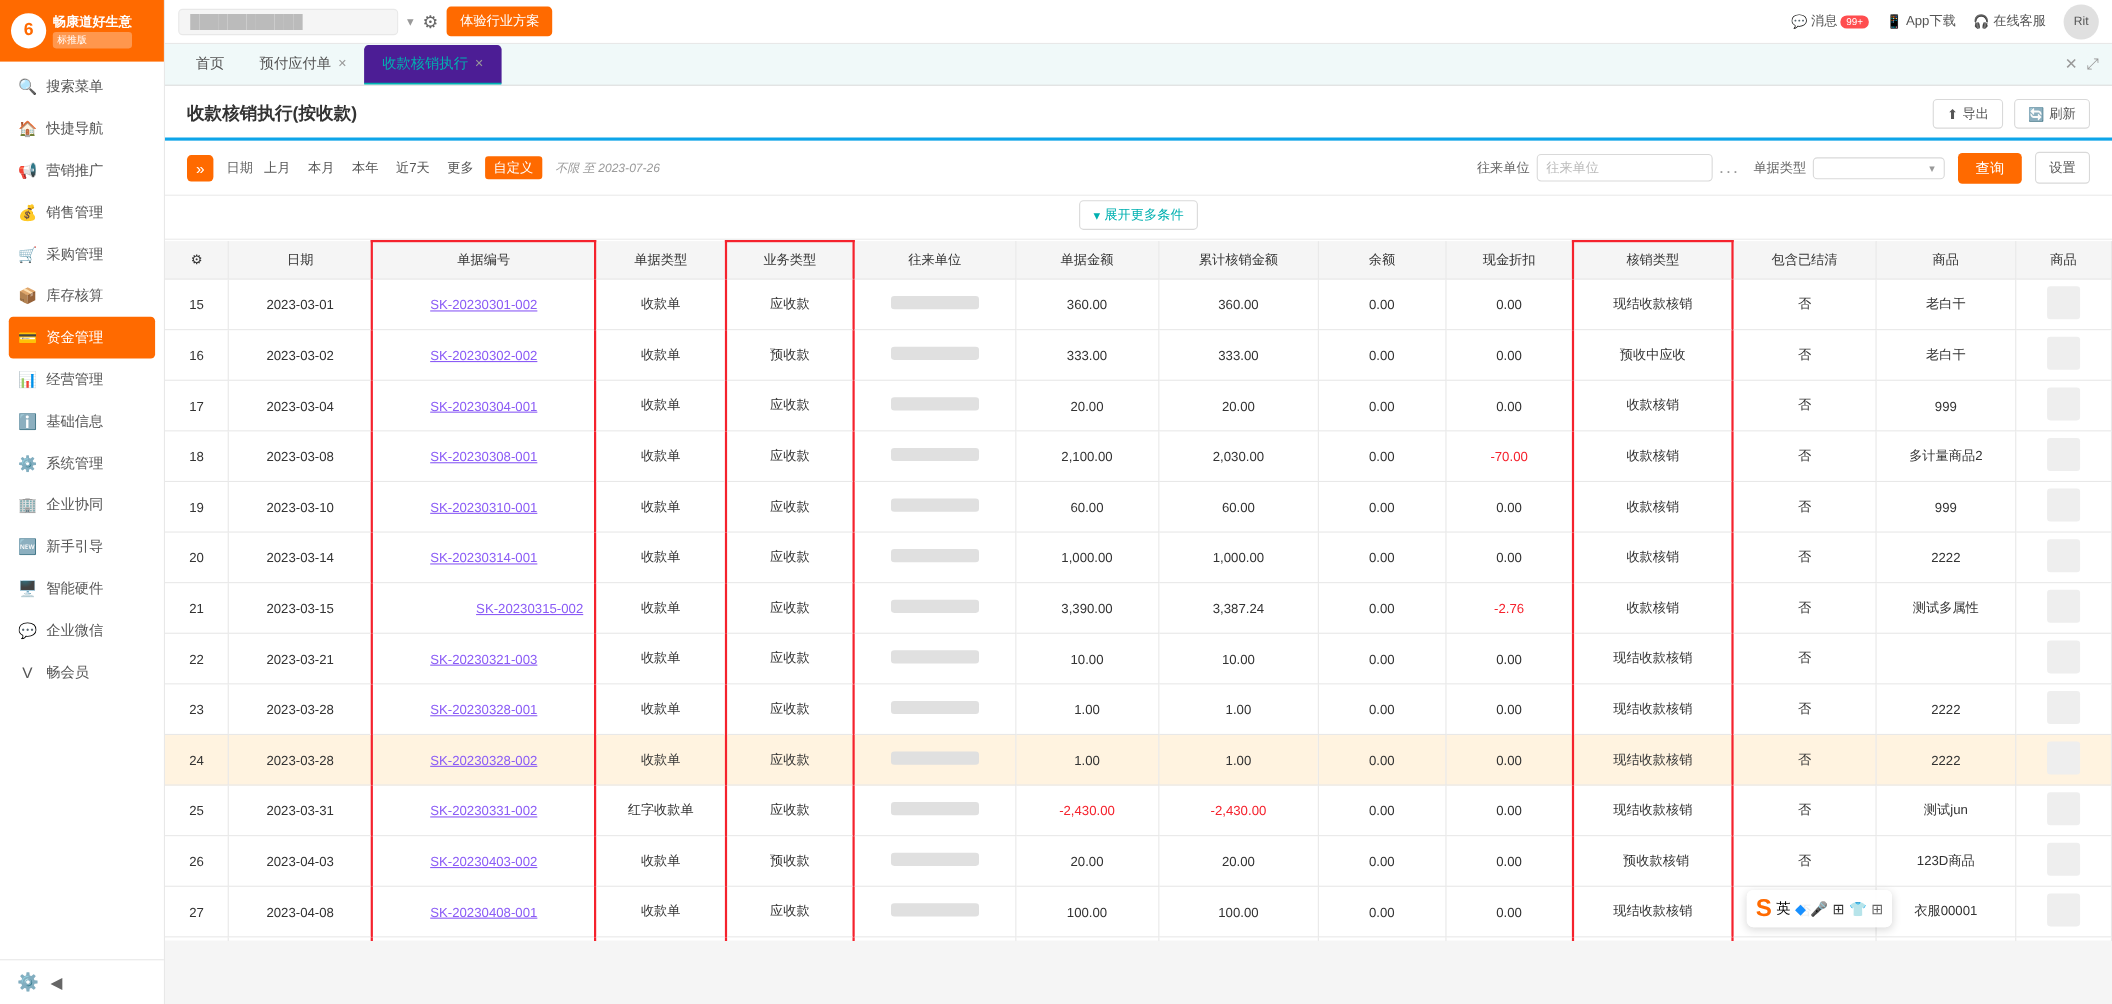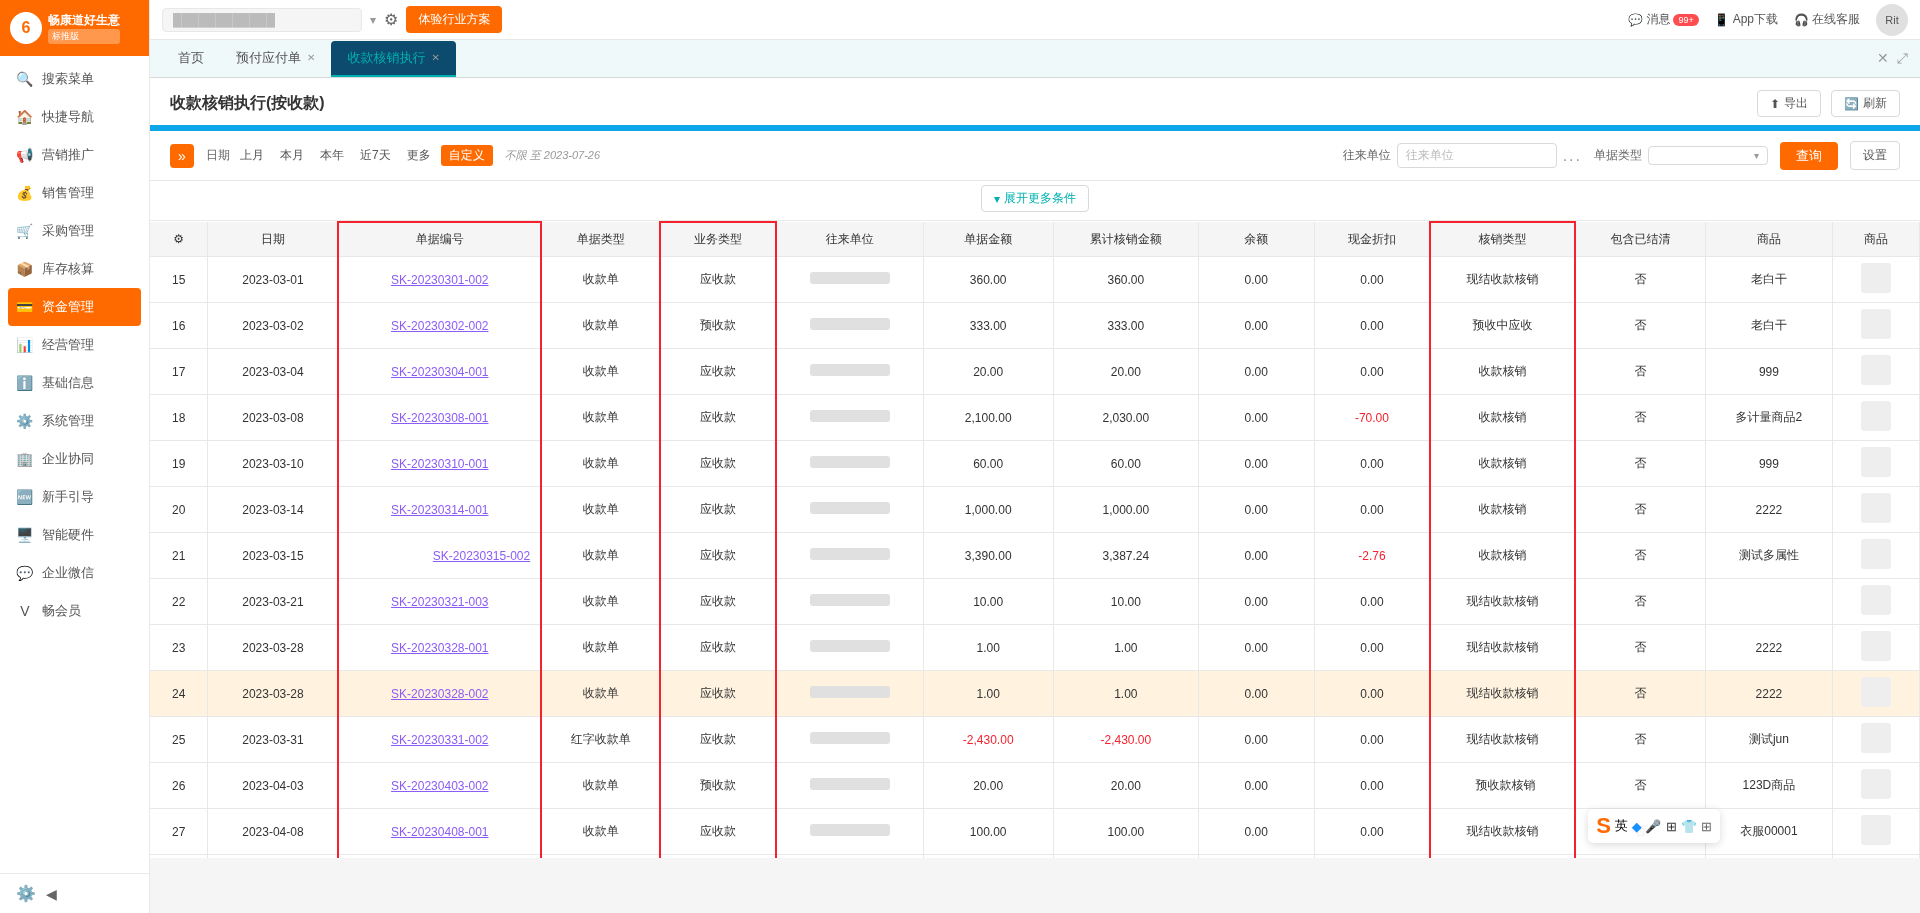--- a/index.html
+++ b/index.html
@@ -23,28 +23,28 @@
     .topbar { height: 40px; background: #fff; border-bottom: 1px solid #e8e8e8; display: flex; align-items: center; padding: 0 12px; gap: 8px; }
     .topbar-search { flex: 1; max-width: 200px; background: #f5f5f5; border: 1px solid #e8e8e8; border-radius: 4px; padding: 4px 10px; font-size: 12px; color: #999; display: flex; align-items: center; gap: 6px; }
     .topbar-spacer { flex: 1; }
     .topbar-btn { background: #ff6a00; color: #fff; border: none; border-radius: 4px; padding: 5px 12px; font-size: 12px; cursor: pointer; }
     .topbar-actions { display: flex; align-items: center; gap: 16px; color: #555; font-size: 12px; }
     .gear-btn { background: none; border: none; cursor: pointer; color: #666; font-size: 16px; }
 
     
     .nav-tabs { background: #f0f9f9; border-bottom: 1px solid #d9d9d9; display: flex; align-items: center; padding: 0 12px; height: 38px; }
     .nav-tab { padding: 8px 16px; font-size: 13px; color: #555; cursor: pointer; border-bottom: 2px solid transparent; display: flex; align-items: center; gap: 6px; }
-    .nav-tab.active { color: #00b0b0; border-bottom: 2px solid #00b0b0; background: #0c4a6e; border-radius: 4px 4px 0 0; }
+    .nav-tab.active { color: #00b0b0; border-bottom: 2px solid #00b0b0; background: #4c1d95; border-radius: 4px 4px 0 0; }
     .nav-tab-close { font-size: 10px; color: #999; cursor: pointer; }
     .nav-tab-spacer { flex: 1; }
     .nav-tab-ctrl { display: flex; gap: 8px; color: #999; font-size: 14px; cursor: pointer; }
 
     
     .content { flex: 1; overflow: auto; padding: 0; background: #f5f5f5; }
-    .page-header { background: #fff; padding: 12px 20px 8px; border-bottom: 6px solid #0ea5e9; display: flex; align-items: center; justify-content: space-between; gap: 28px; }
+    .page-header { background: #fff; padding: 12px 20px 8px; border-bottom: 3px solid #0ea5e9; display: flex; align-items: center; justify-content: space-between; gap: 28px; }
     .page-title { font-size: 16px; font-weight: 600; color: #333; }
     .page-header-actions { display: flex; gap: 10px; }
     .btn-outline { border: 1px solid #d9d9d9; background: #fff; border-radius: 4px; padding: 4px 12px; font-size: 12px; cursor: pointer; color: #555; display: flex; align-items: center; gap: 4px; }
 
     
     .filter-bar { background: #fff; padding: 10px 20px; border-bottom: 1px solid #e8e8e8; display: flex; align-items: center; gap: 12px; flex-wrap: wrap; }
     .filter-toggle { width: 24px; height: 24px; background: #ff6a00; color: #fff; border: none; border-radius: 4px; cursor: pointer; display: flex; align-items: center; justify-content: center; font-size: 14px; }
     .filter-group { display: flex; align-items: center; gap: 6px; }
     .filter-label { color: #666; font-size: 12px; }
     .filter-links { display: flex; gap: 8px; }

